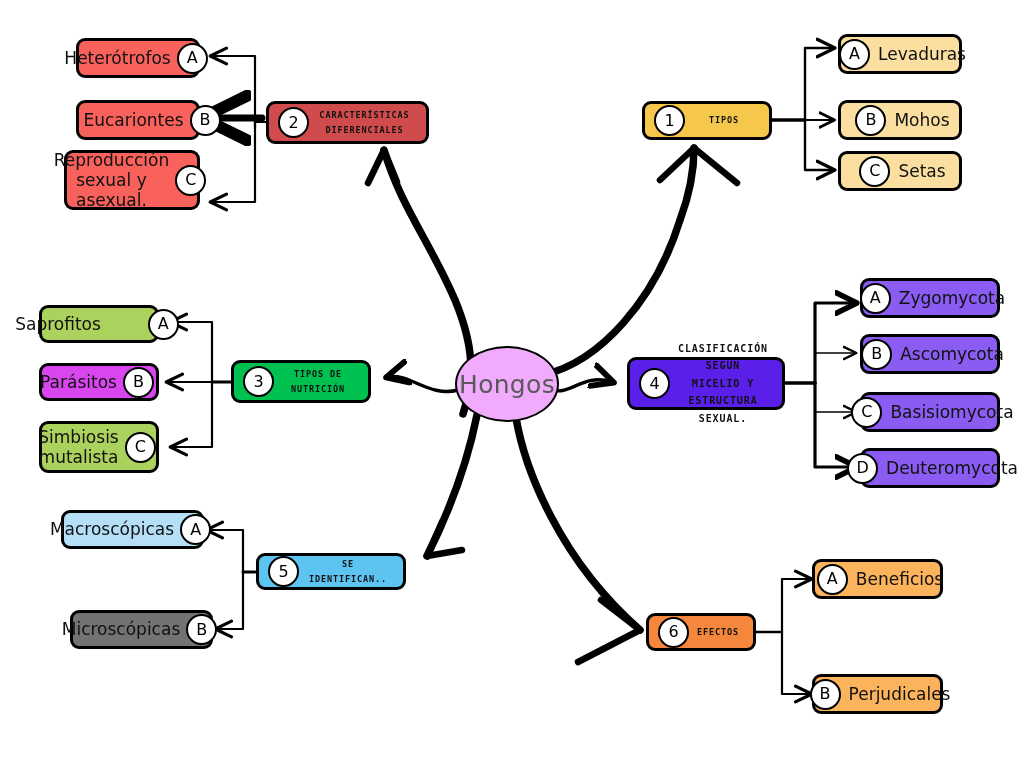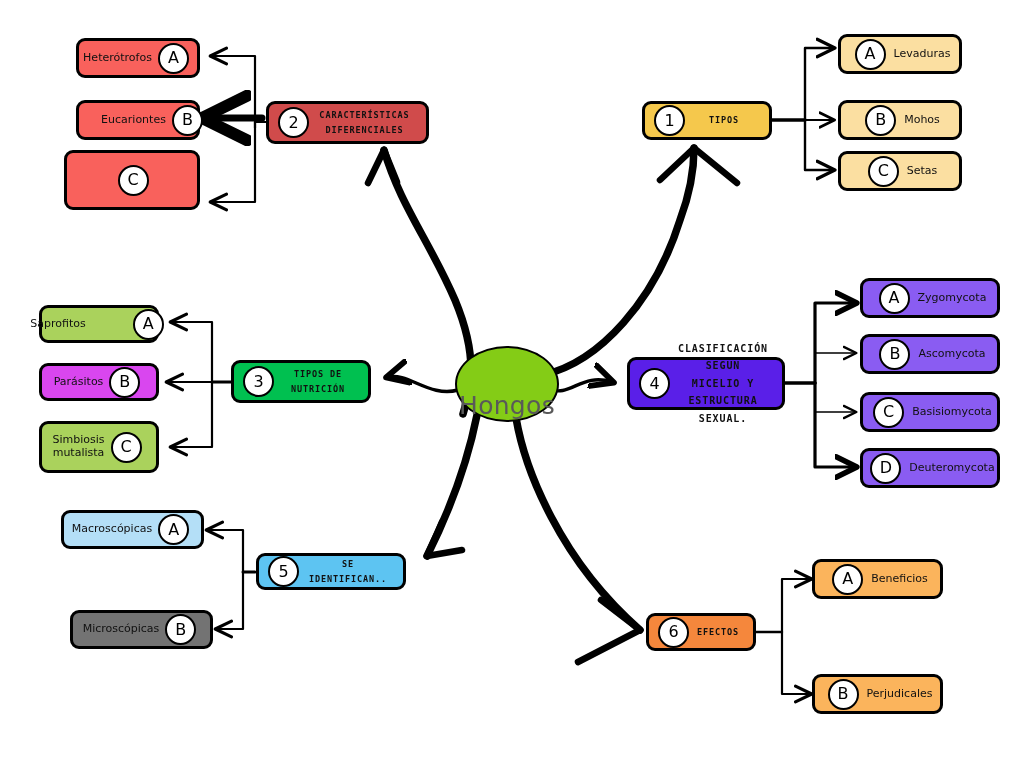--- a/index.html
+++ b/index.html
@@ -68,37 +68,37 @@
     white-space: pre-line;
   }
   .parent.small-title .ptitle { font-size: 10px; }
 
   
   .child {
     justify-content: center;
   }
   .child .clabel {
     font-family: "DejaVu Sans", sans-serif;
-    font-size: 11px;
+    font-size: 17px;
     color: #111;
     line-height: 1.18;
     text-align: center;
   }
   .child.label-left .clabel { order: 1; }
   .child.label-left .badge { order: 2; margin-left: 6px; margin-right: 4px; }
   .child.label-right .badge { order: 1; margin-left: 5px; margin-right: 8px; }
   .child.label-right .clabel { order: 2; }
 
   .center-node {
     position: absolute;
     border: 2.5px solid #000;
     border-radius: 50%;
-    background: #84cc16;
+    background: #f0abfc;
     display: flex;
-    align-items: flex-end;
+    align-items: center;
     justify-content: center;
     z-index: 6;
   }
   .center-node .ctext {
     font-family: "DejaVu Sans", sans-serif;
     font-size: 25px;
     color: #595959;
     letter-spacing: 0.3px;
   }
 </style>
@@ -219,20 +219,23 @@
   </div>
   <div class="node child label-left" style="left: 76px; top: 38px; width: 124px; height: 40px; background: rgb(249, 97, 92);">
     <span class="clabel">Heterótrofos</span>
     <span class="badge">A</span>
   </div>
   <div class="node child label-left" style="left: 76px; top: 100px; width: 124px; height: 40px; background: rgb(249, 97, 92); padding-left: 32px;">
     <span class="clabel">Eucariontes</span>
     <span class="badge">B</span>
   </div>
   <div class="node child label-left" style="left: 64px; top: 150px; width: 136px; height: 60px; background: rgb(249, 97, 92);">
+    <span class="clabel" style="white-space:pre-line;">Reproducción
+sexual y
+asexual.</span>
     <span class="badge">C</span>
   </div>
 
   <div class="node parent" style="left: 231px; top: 360px; width: 140px; height: 43px; background: rgb(0, 192, 80);">
     <span class="badge">3</span>
     <span class="ptitle">TIPOS DE
 NUTRICIÓN</span>
   </div>
   <div class="node child label-left" style="left: 39px; top: 305px; width: 120px; height: 38px; background: rgb(170, 210, 92); gap: 41px;">
     <span class="clabel">Saprofitos</span>

